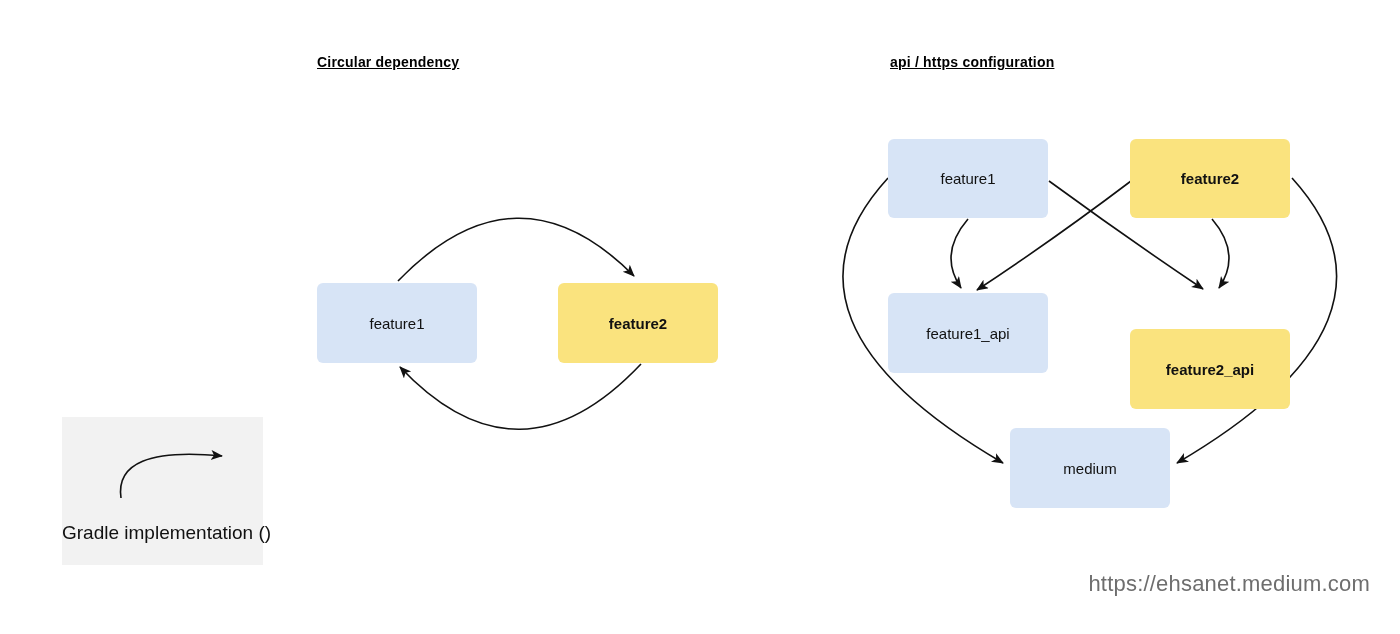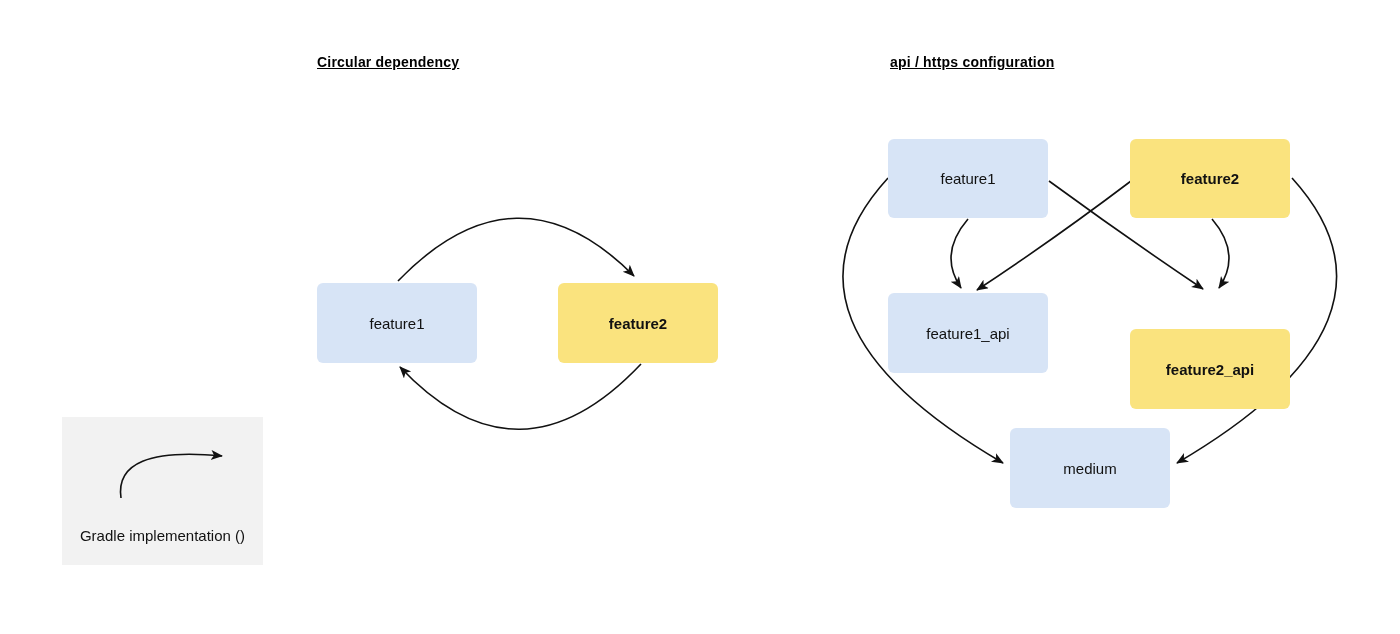--- a/index.html
+++ b/index.html
@@ -42,21 +42,21 @@
   }
   .node.blue{background:var(--blue-node);}
   .node.yellow{background:var(--yellow-node);font-weight:bold;}
   .legend{
     position:absolute;left:62px;top:417px;
     width:201px;height:148px;
     background:var(--legend-background);
   }
   .legend-label{
     position:absolute;left:0;right:0;bottom:21px;
-    text-align:center;font-size:15px;color:#111;
+    text-align:center;font-size:19px;color:#111;
     white-space:nowrap;
   }
   .legend-arrow-svg{position:absolute;left:0;top:0;}
   .watermark{
     position:absolute;top:571px;right:30px;
     font-size:22px;color:var(--watermark-text);
     letter-spacing:.2px;white-space:nowrap;
   }
   path.edge{fill:none;stroke:var(--arrow);stroke-width:1.6px;}
 </style>
@@ -112,14 +112,15 @@
     </div>
   </section>
 
   <div class="legend">
     <svg class="legend-arrow-svg" width="201" height="148" viewBox="0 0 201 148" aria-hidden="true">
       <path d="M 59 81 C 54 46 88 32 160 39" fill="none" stroke="#111111" stroke-width="1.6" marker-end="url(#arrow)"></path>
     </svg>
     <div class="legend-label">Gradle implementation ()</div>
   </div>
 
+  <div class="watermark">https://ehsanet.medium.com</div>
 
 </div>
 
 </body></html>

